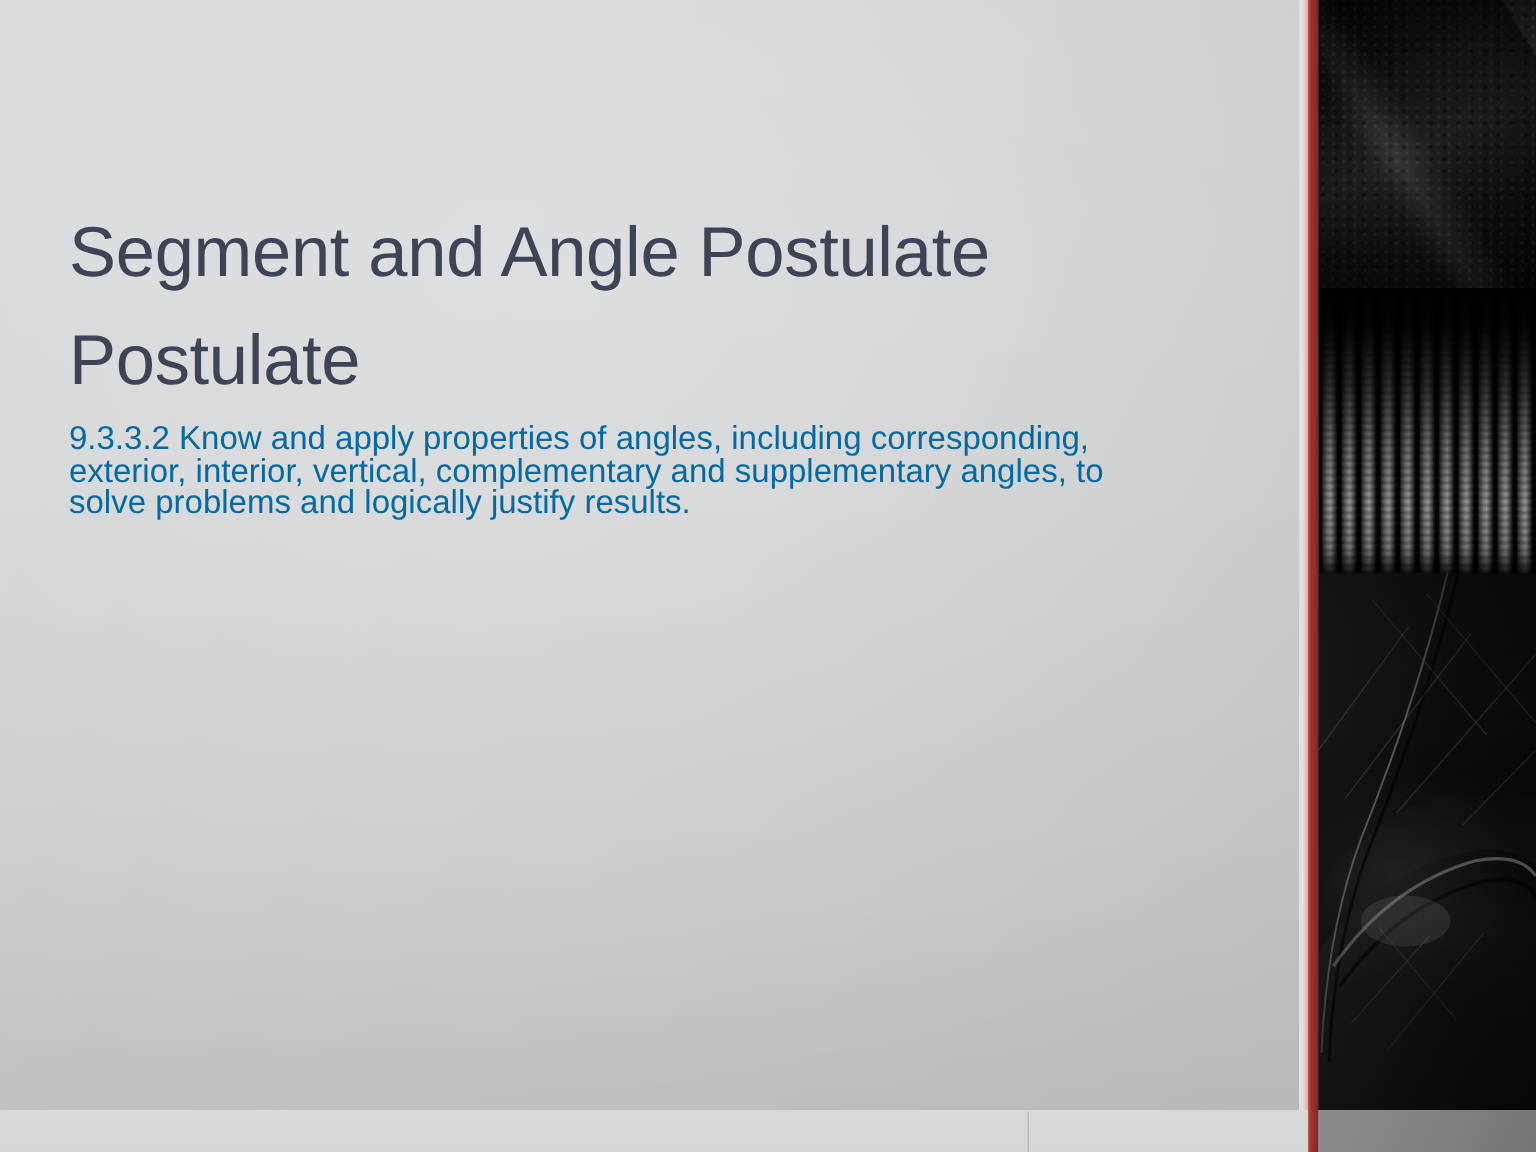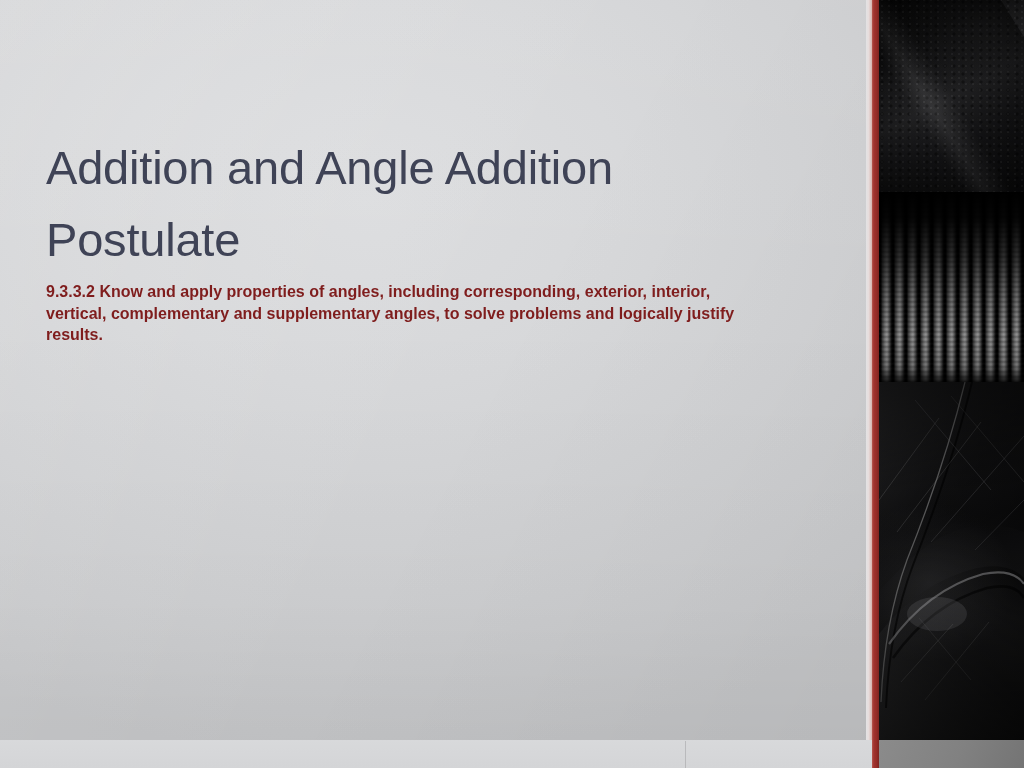--- a/index.html
+++ b/index.html
@@ -59,24 +59,24 @@
     font-weight: 400;
     font-size: 47px;
     line-height: 72px;
     letter-spacing: -0.2px;
     color: #3f4356;
     white-space: pre-line;
   }
   .slide-subtitle {
     margin: 0;
     padding-top: 5px;
-    font-weight: 700;
-    font-size: 16px;
+    font-weight: 400;
+    font-size: 22px;
     line-height: 21.5px;
-    color: #7f1d1d;
+    color: #0369a1;
     width: 715px;
   }
 
   
   .edge-light {
     position: absolute;
     top: 0;
     left: 866px;
     width: 6px;
     height: 768px;
@@ -254,21 +254,21 @@
 </head>
 <body>
 
 <div id="slide">
 
   <div class="bg-base"></div>
   <div class="bg-sheen"></div>
   <div class="bg-vgrad"></div>
 
   <div class="text-area">
-    <h1 class="slide-title">Addition and Angle Addition Postulate</h1>
+    <h1 class="slide-title">Segment and Angle Postulate Postulate</h1>
     <p class="slide-subtitle">9.3.3.2 Know and apply properties of angles, including corresponding, exterior, interior, vertical, complementary and supplementary angles, to solve problems and logically justify results.</p>
   </div>
 
   <div class="edge-light"></div>
 
   <div class="accent-bar"></div>
 
   <div class="photo-strip">
 
     <div class="panel panel-leather">

